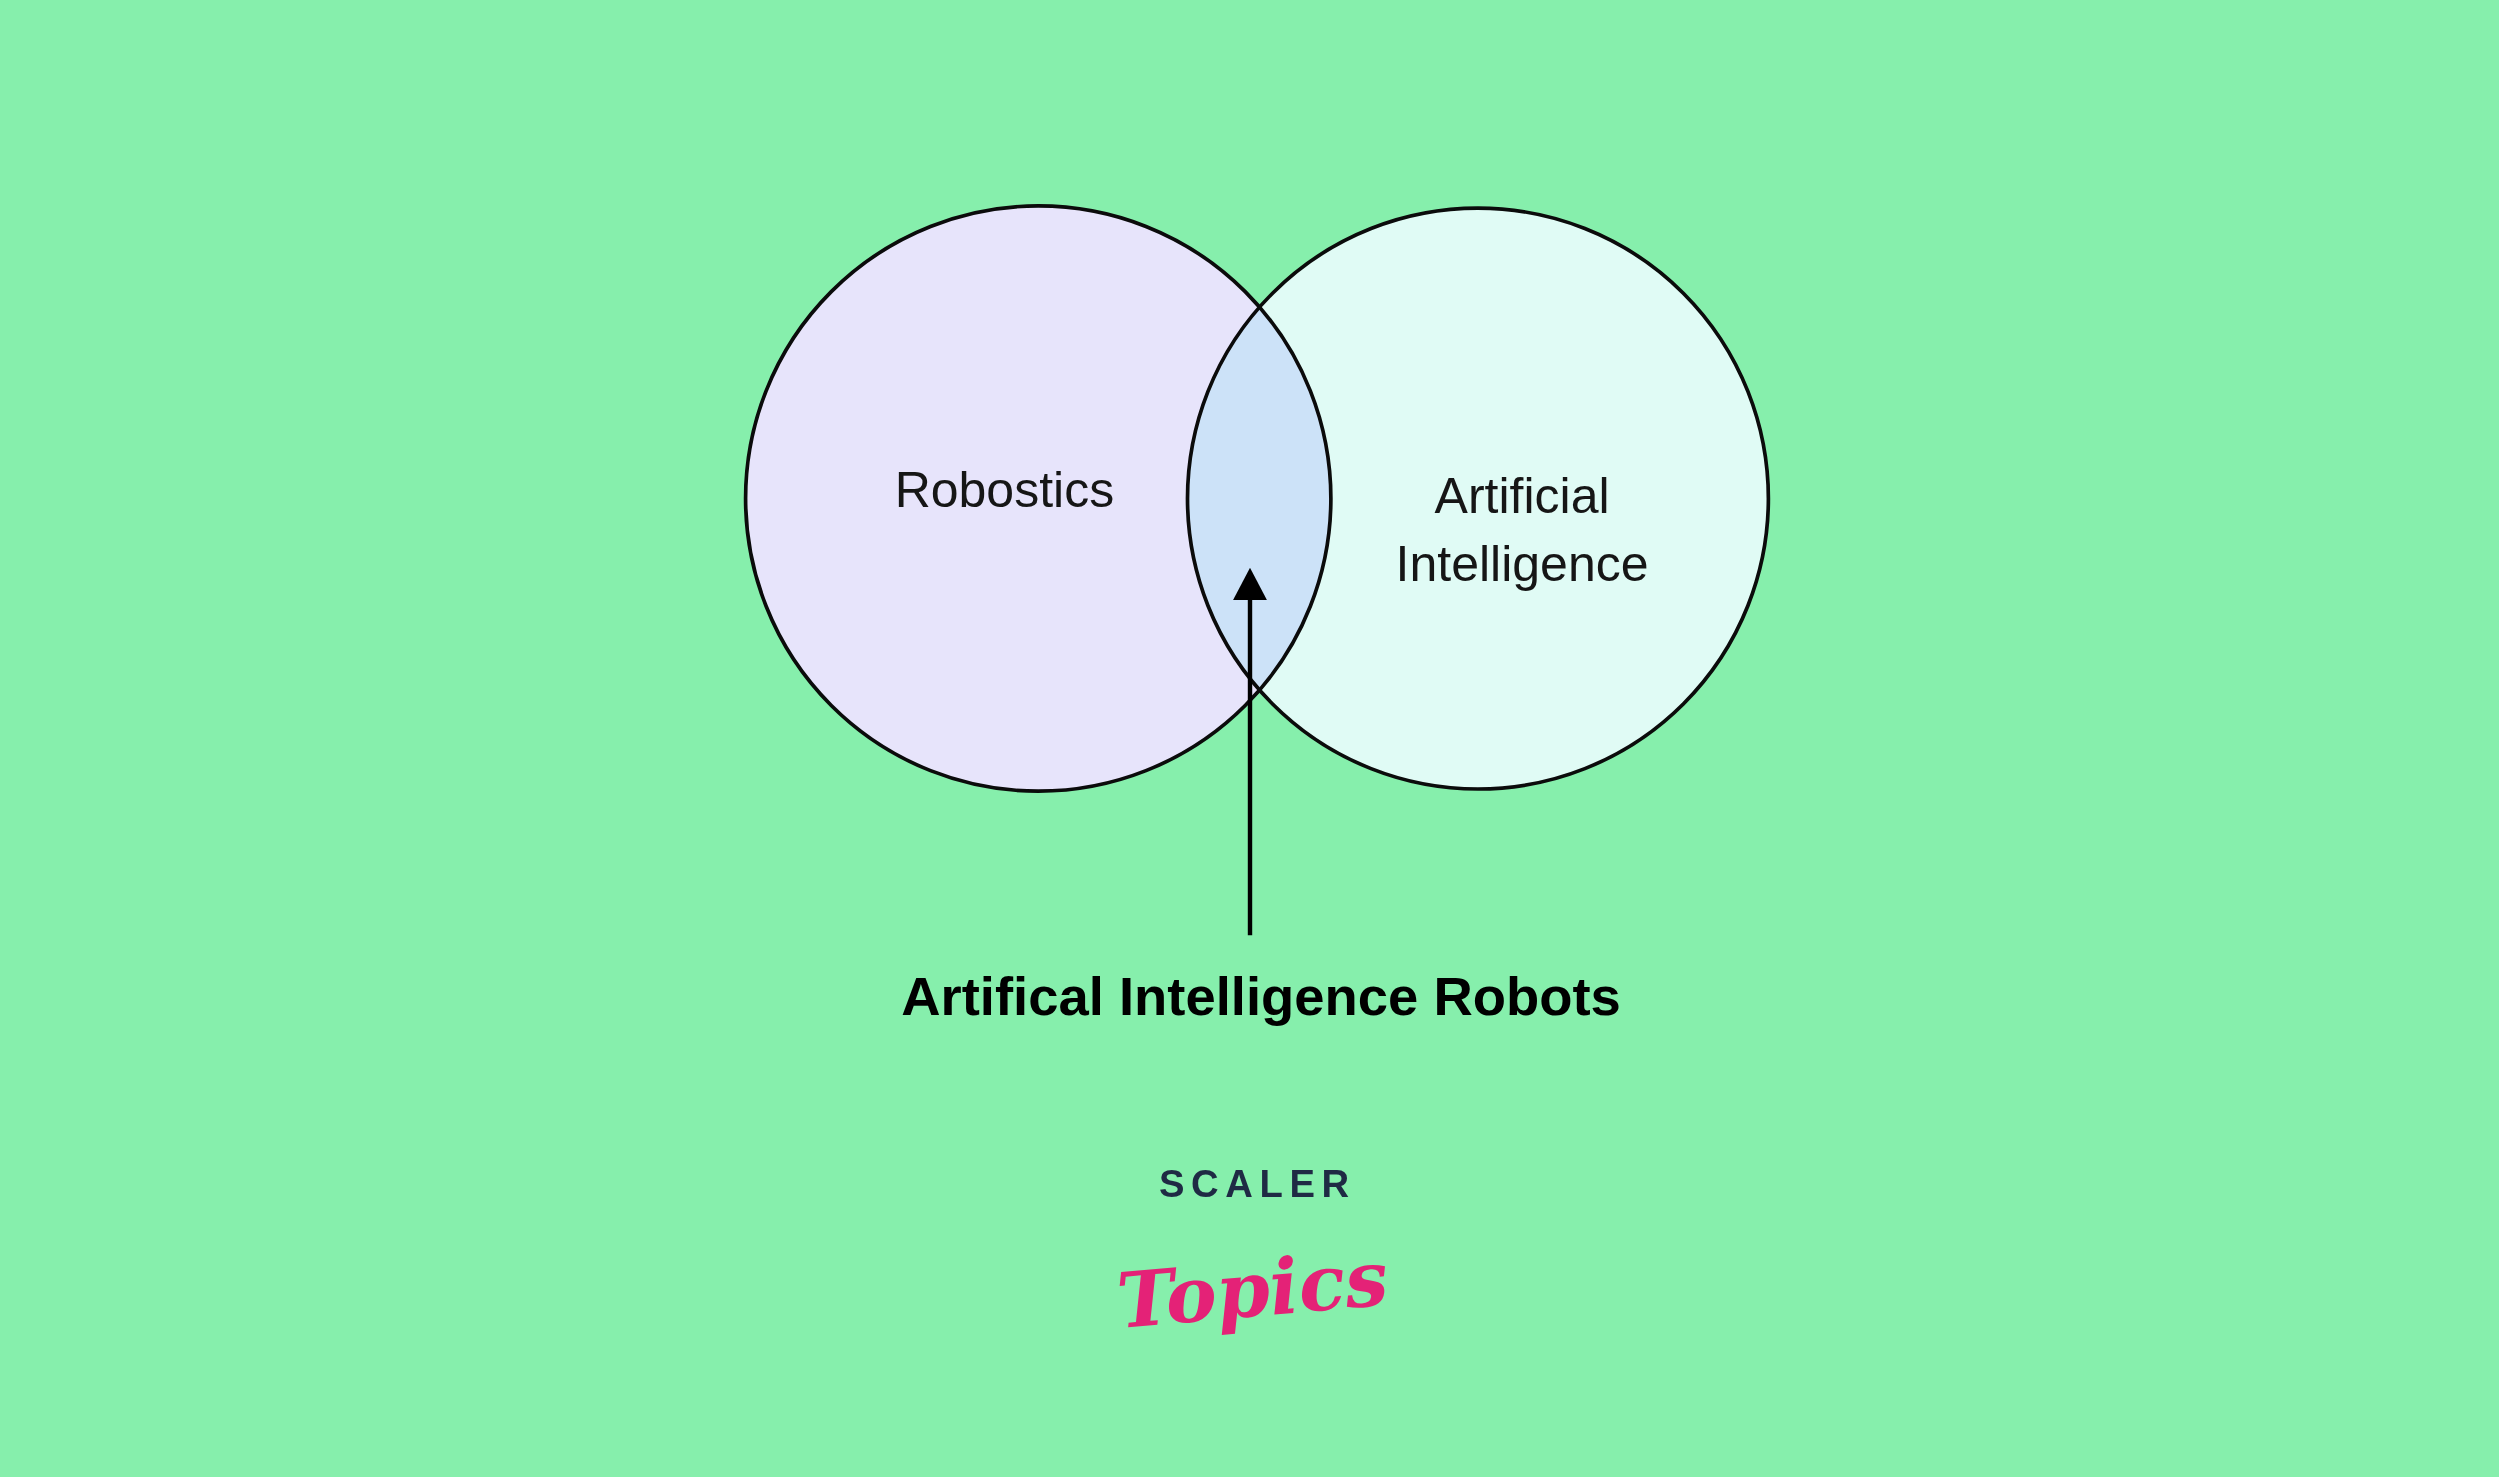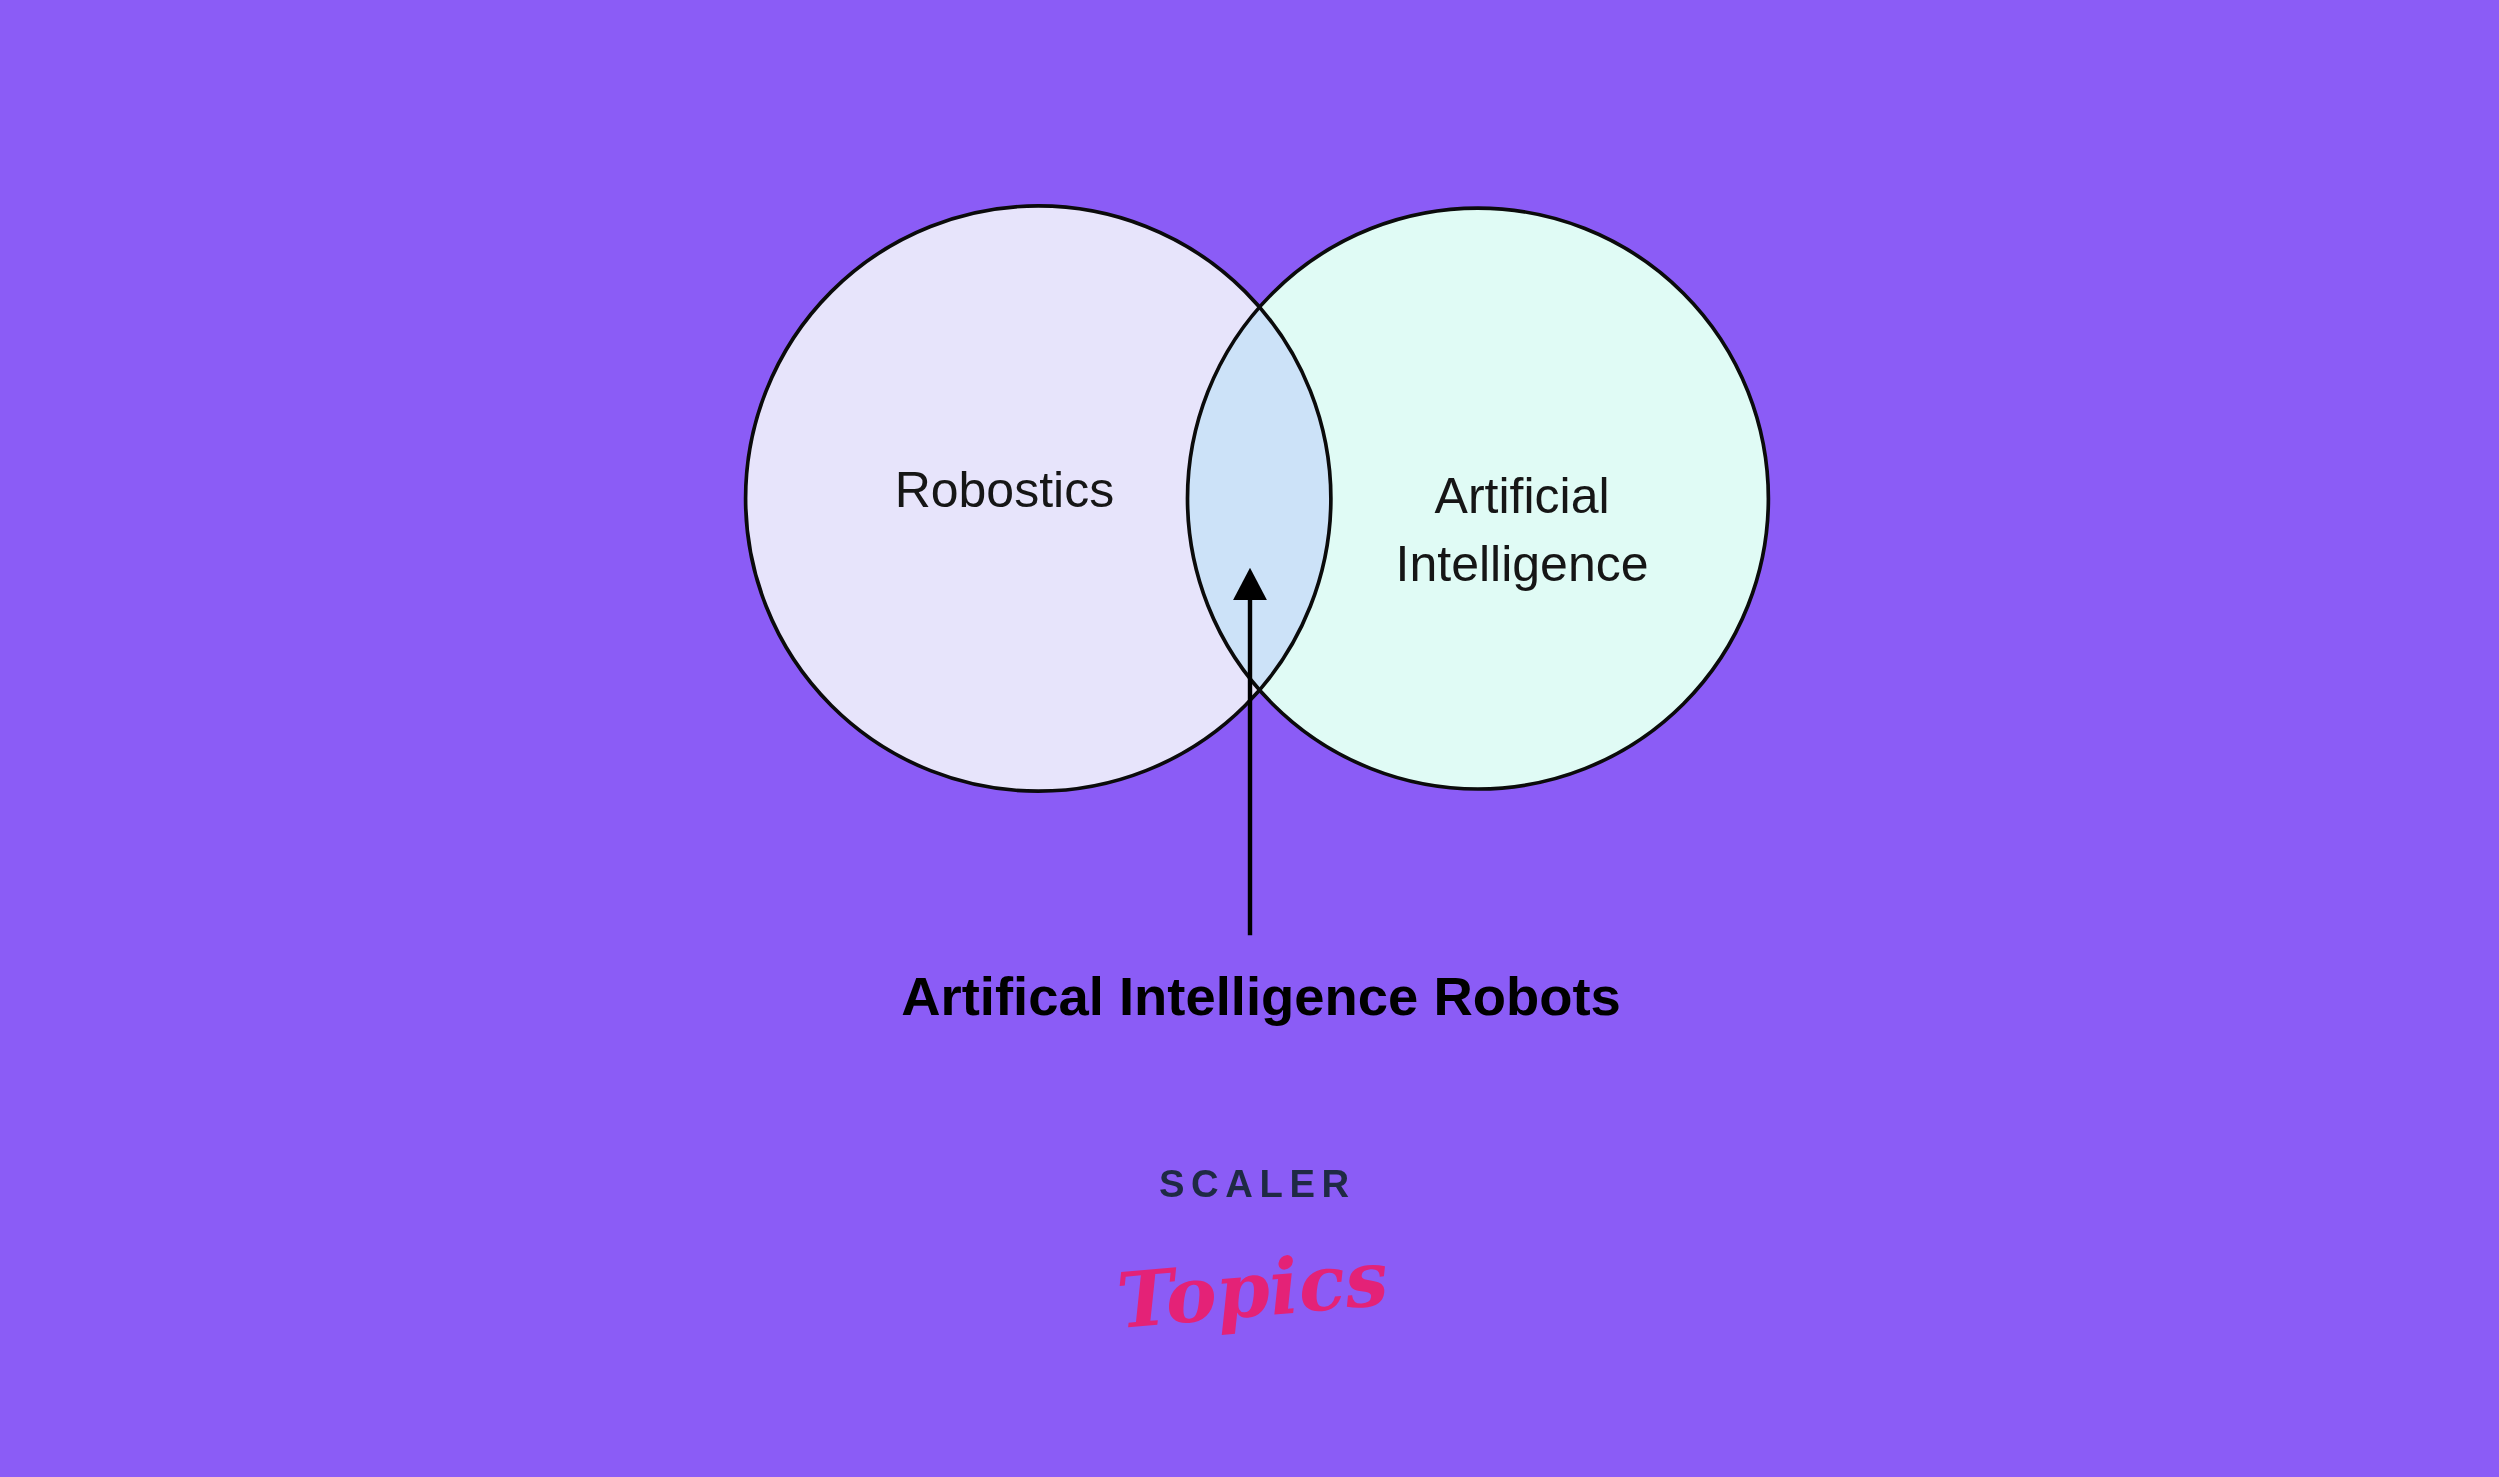--- a/index.html
+++ b/index.html
@@ -7,21 +7,21 @@
     padding: 0;
     width: 2500px;
     height: 1478px;
     background: #ffffff;
     overflow: hidden;
   }
   .stage {
     position: relative;
     width: 2500px;
     height: 1478px;
-    background: #8b5cf6;
+    background: #86efac;
   }
   svg { display: block; }
 
   .circle-label {
     font-family: "Liberation Sans", sans-serif;
     font-size: 68px;
     font-weight: 400;
   }
   .caption-text {
     font-family: "Liberation Sans", sans-serif;

